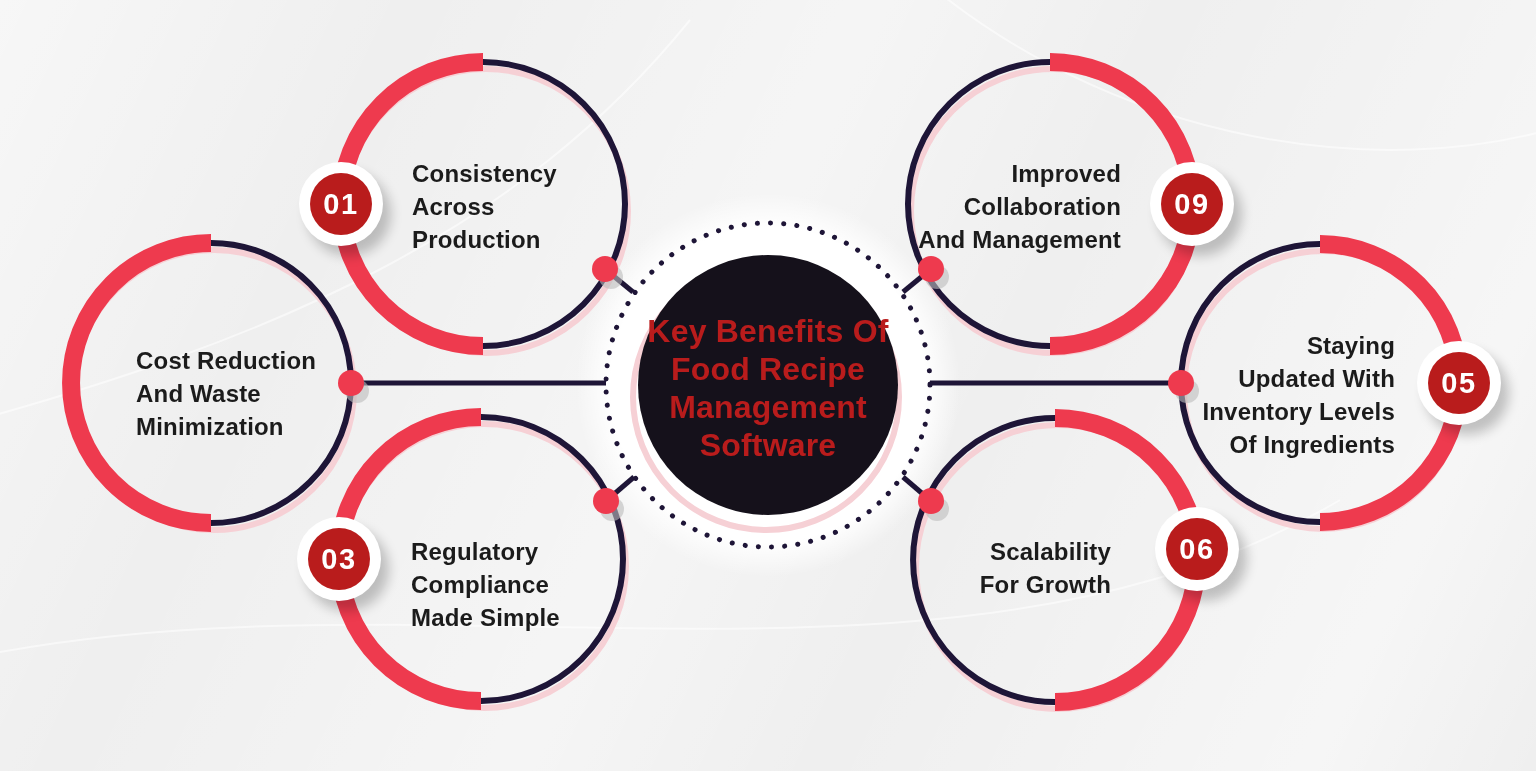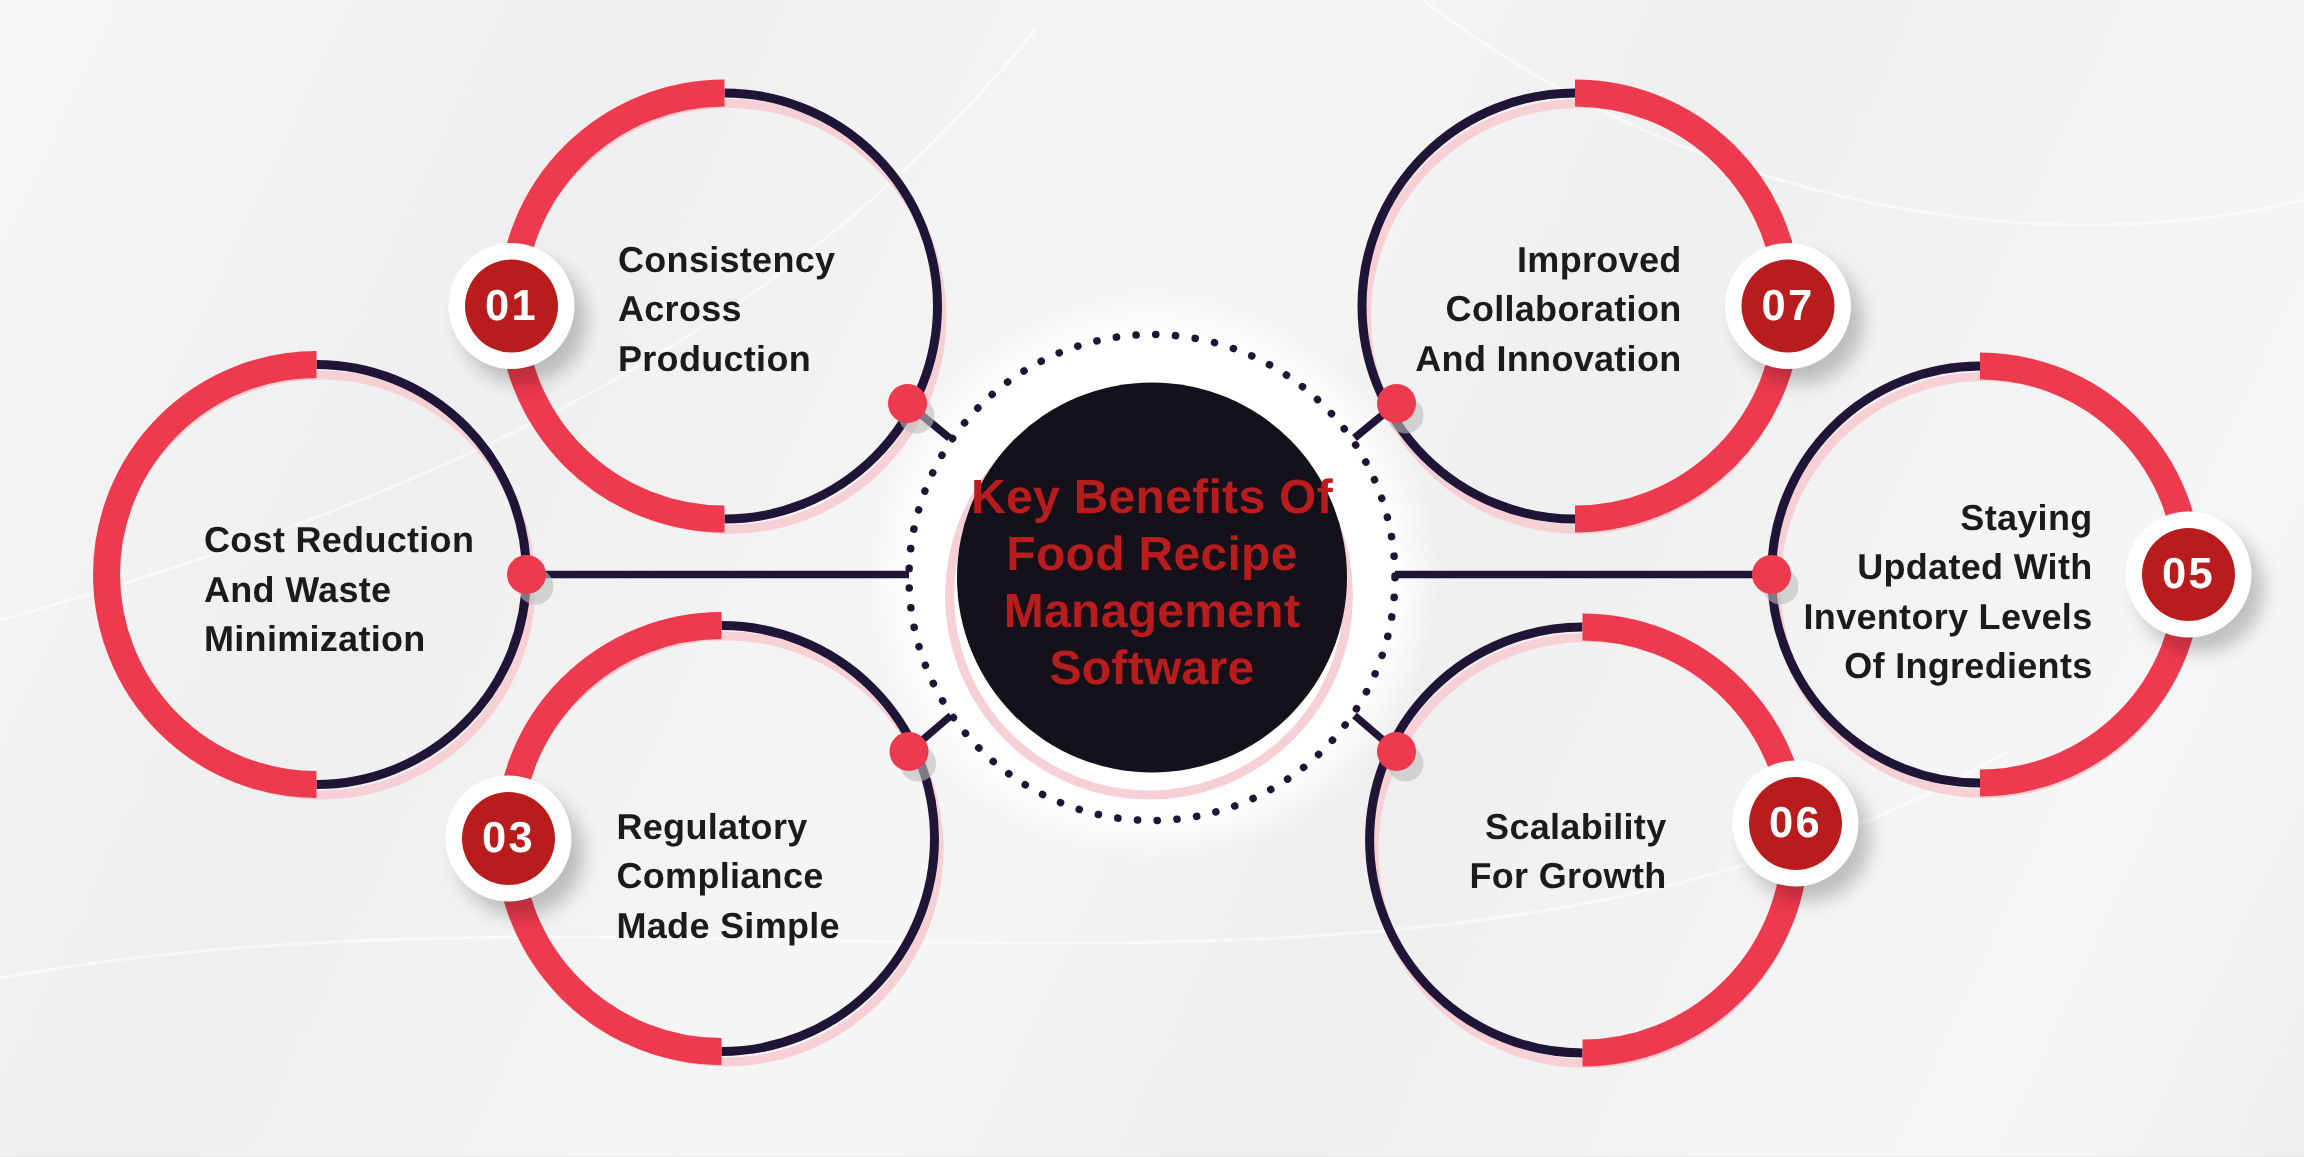--- a/index.html
+++ b/index.html
@@ -162,36 +162,36 @@
 Across
 Production</div>
   <div class="label l2">Cost Reduction
 And Waste
 Minimization</div>
   <div class="label l3">Regulatory
 Compliance
 Made Simple</div>
   <div class="label l4 align-right">Improved
 Collaboration
-And Innovation</div>
+And Management</div>
   <div class="label l5 align-right">Staying
 Updated With
 Inventory Levels
 Of Ingredients</div>
   <div class="label l6 align-right">Scalability
 For Growth</div>
 
   <div class="badge b1">
     <div class="badge-core">01</div>
   </div>
   <div class="badge b3">
     <div class="badge-core">03</div>
   </div>
   <div class="badge b4">
-    <div class="badge-core">07</div>
+    <div class="badge-core">09</div>
   </div>
   <div class="badge b5">
     <div class="badge-core">05</div>
   </div>
   <div class="badge b6">
     <div class="badge-core">06</div>
   </div>
 
 </div>
 

